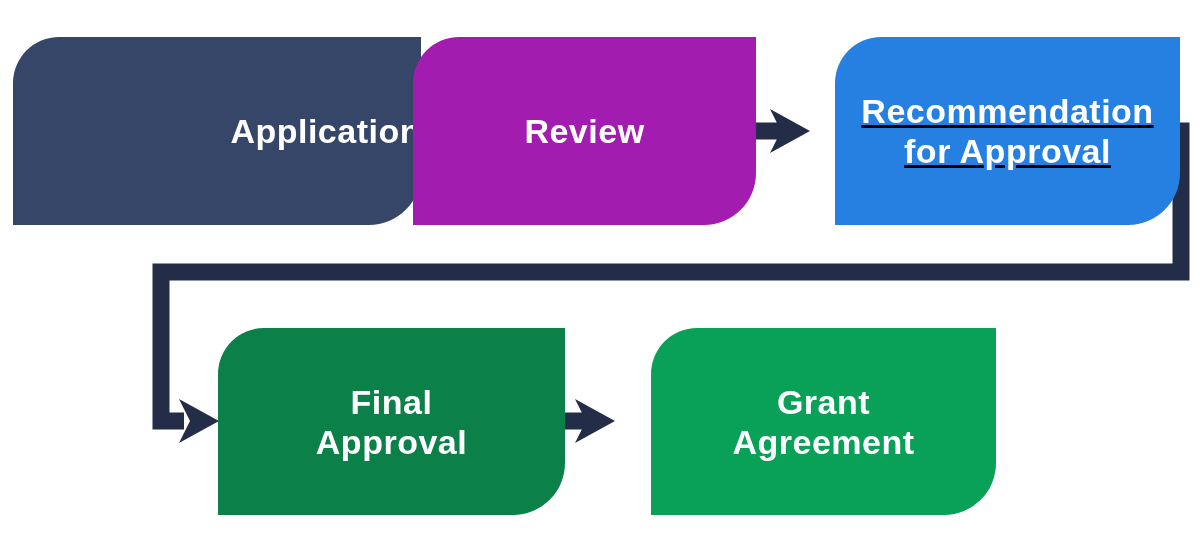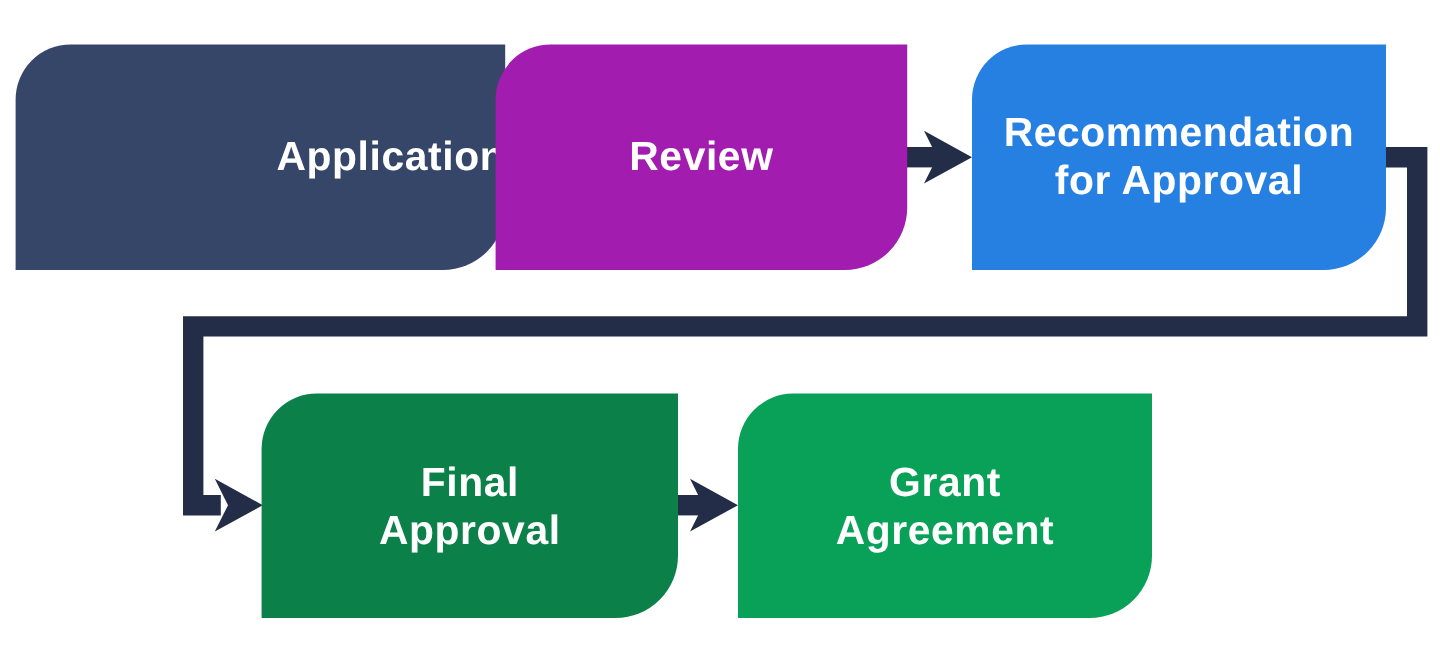--- a/index.html
+++ b/index.html
@@ -41,21 +41,21 @@
     color: var(--text);
     font-weight: 700;
     font-size: 34px;
     line-height: 40px;
     text-align: center;
     white-space: pre-line;
     letter-spacing: 0.5px;
   }
   .n-application     { left: 13px;  top: 37px;  width: 408px; height: 188px; justify-content: flex-end; }
   .n-review          { left: 413px; top: 37px;  width: 343px; height: 188px; }
-  .n-recommendation  { left: 810px; top: 37px;  width: 345px; height: 188px; }
+  .n-recommendation  { left: 835px; top: 37px;  width: 345px; height: 188px; text-decoration: underline; }
   .n-final-approval  { left: 218px; top: 328px; width: 347px; height: 187px; }
   .n-grant-agreement { left: 615px; top: 328px; width: 345px; height: 187px; }
 </style>
 </head>
 <body>
 
 <div class="canvas">
 
   <svg class="arrow-layer" viewBox="0 0 1200 541" xmlns="http://www.w3.org/2000/svg">
 
@@ -91,18 +91,18 @@
   <div class="node n-recommendation" style="background: rgb(38, 128, 226);">
     <span class="node-label">Recommendation
 for Approval</span>
   </div>
 
   <div class="node n-final-approval" style="background: rgb(12, 128, 73);">
     <span class="node-label">Final
 Approval</span>
   </div>
 
-  <div class="node n-grant-agreement" style="background: rgb(9, 160, 87);">
+  <div class="node n-grant-agreement" style="background: rgb(9, 160, 87); margin-left: 36px;">
     <span class="node-label">Grant
 Agreement</span>
   </div>
 
 </div>
 
 </body></html>

